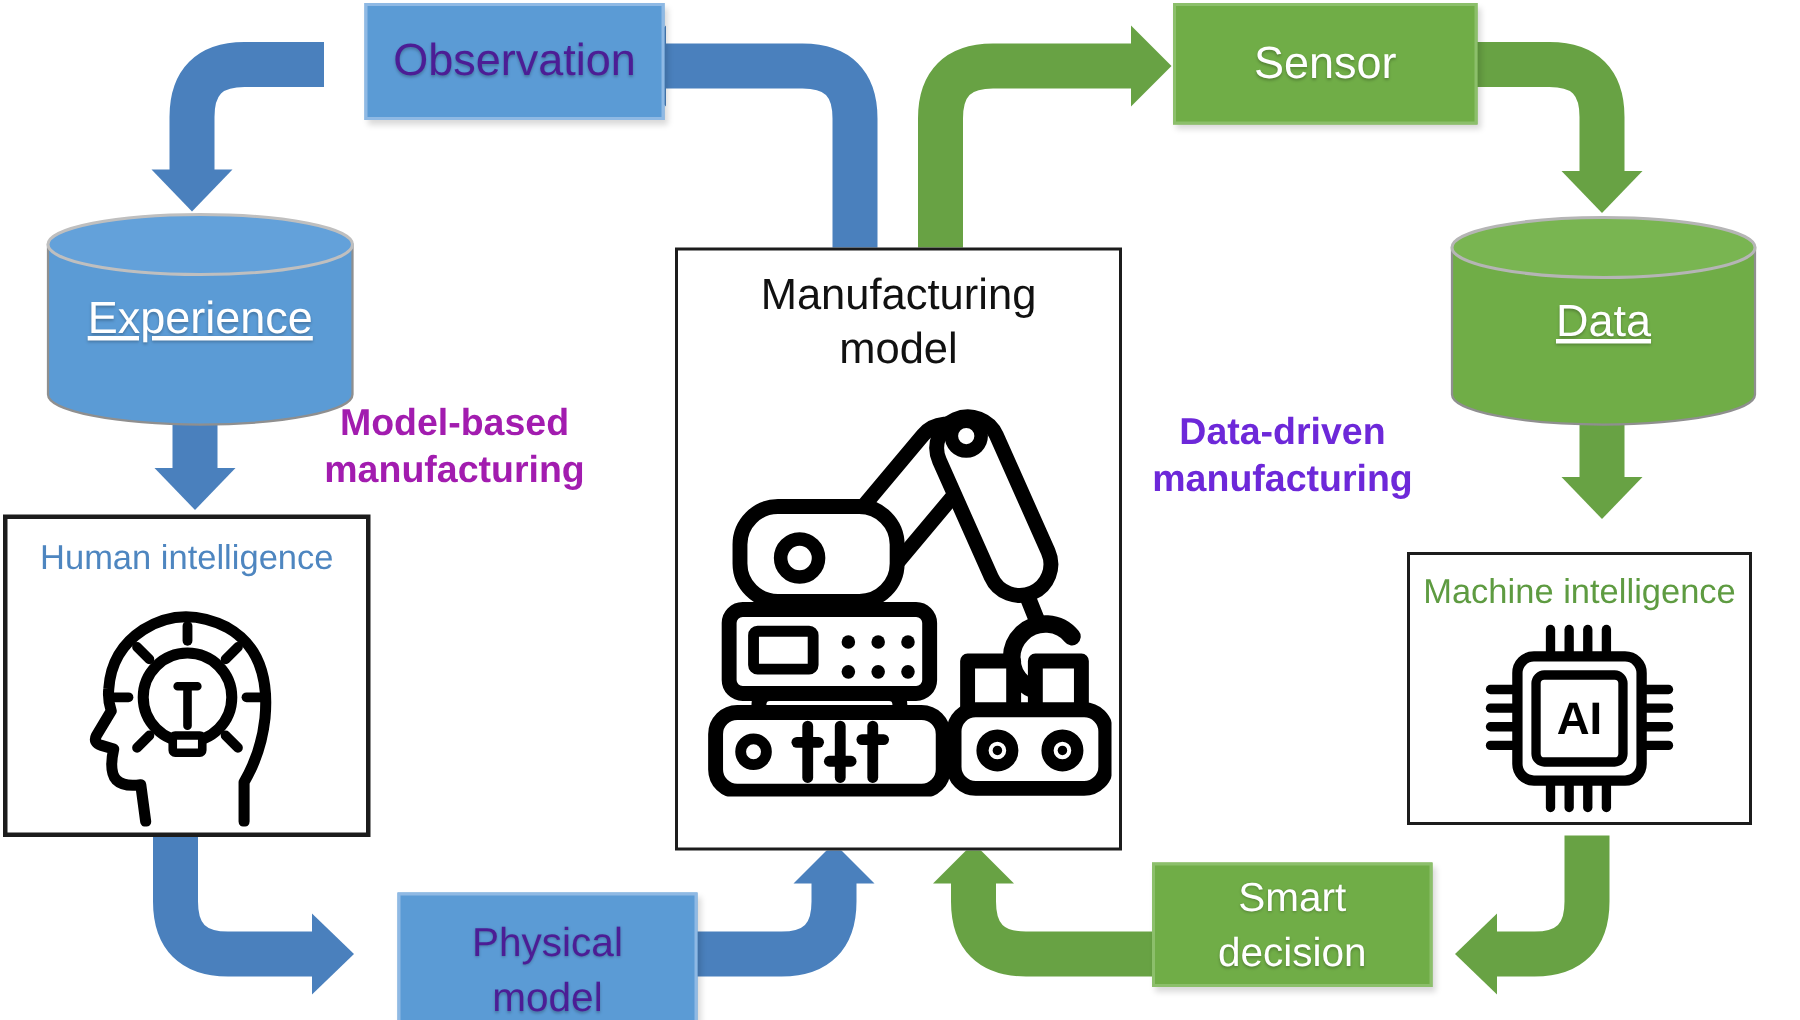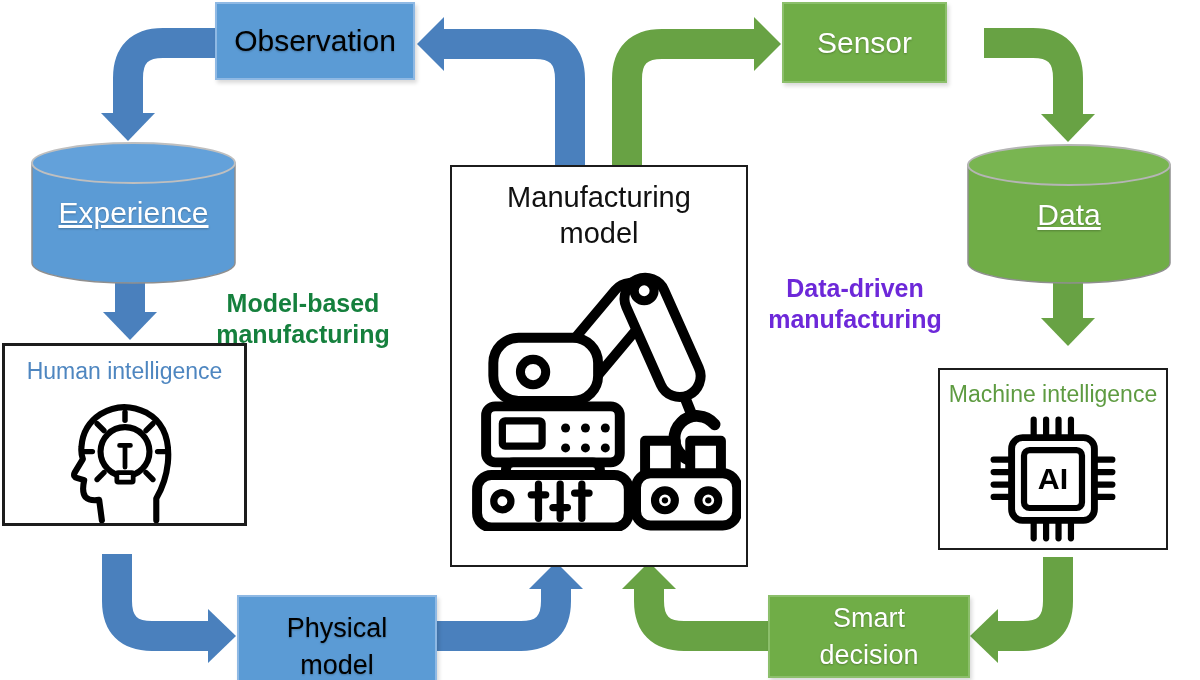--- a/index.html
+++ b/index.html
@@ -4,40 +4,40 @@
 <style>
   html,body{margin:0;padding:0;background:#ffffff;}
   #stage{
     position:relative;width:1200px;height:680px;overflow:hidden;
     font-family:"Liberation Sans",sans-serif;background:#ffffff;
   }
   #arrow-layer{position:absolute;left:0;top:0;z-index:0;}
   .node{position:absolute;z-index:2;box-sizing:border-box;display:flex;
         flex-direction:column;align-items:center;justify-content:center;
         text-align:center;}
-  .box-blue{background:#5B9BD5;border:2px solid #8FB9E4;color:#000000;
-            box-shadow:2px 3px 4px rgba(0,0,0,0.15);}
+  .box-blue{background:#5B9BD5;border:2px solid #8FB9E4;color:#4c1d95;
+            box-shadow:2px 3px 4px rgba(0,0,0,0.15);margin-left:28px;}
   .box-green{background:#70AD47;border:2px solid #8CBF6B;color:#fff;
              box-shadow:2px 3px 4px rgba(0,0,0,0.15);}
   .one-line{font-size:30px;}
   .two-line{font-size:27px;line-height:37px;}
   .white-label{text-shadow:0 1px 2px rgba(0,0,0,0.25);}
   .cyl-label{position:absolute;z-index:2;color:#fff;font-size:30px;
              text-align:center;text-shadow:0 1px 2px rgba(0,0,0,0.25);text-decoration:underline;}
   .outline-box{background:#ffffff;justify-content:flex-start;}
   #human-box{border:3px solid #1c1c1c;}
   #machine-box{border:2px solid #1c1c1c;}
   #manufacturing-box{border:2px solid #1c1c1c;}
   .inner-title{font-size:23px;font-weight:400;}
   #human-box .inner-title{color:#4E86C0;margin-top:12px;}
   #machine-box .inner-title{color:#5E9B41;margin-top:11px;}
   #manufacturing-title{font-size:29px;line-height:36px;color:#111;margin-top:12px;}
   .loop-caption{position:absolute;z-index:2;width:200px;text-align:center;
                 font-size:25px;font-weight:bold;line-height:31px;}
-  #model-caption{left:203px;top:288px;color:#15803d;}
+  #model-caption{left:203px;top:267px;color:#a21caf;}
   #data-caption{left:755px;top:273px;color:#6d28d9;}
   .icon-svg{display:block;}
 </style>
 </head>
 <body>
 
 <div id="stage">
 
   <svg id="arrow-layer" width="1200" height="680" viewBox="0 0 1200 680">
 
@@ -93,21 +93,21 @@
       <ellipse cx="1069" cy="165" rx="101" ry="20" fill="#79B551" stroke="#b5b5b5" stroke-width="2"></ellipse>
     </g>
   </svg>
 
   <div class="node box-blue one-line white-label" style="left:215px;top:2px;width:200px;height:78px;">
     <span>Observation</span>
   </div>
 
   <div class="cyl-label" style="left:32px;top:196px;width:203px;">Experience</div>
 
-  <div class="node outline-box" id="human-box" style="left:2px;top:343px;width:245px;height:183px;">
+  <div class="node outline-box" id="human-box" style="left:2px;top:343px;width:245px;height:215px;">
     <div class="inner-title">Human intelligence</div>
     <svg class="icon-svg" width="172" height="164" viewBox="0 0 200 200" style="margin-top:2px;">
       <g fill="none" stroke="#000" stroke-width="9" stroke-linecap="round" stroke-linejoin="round">
         <path d="M146,196 L146,164 Q160,140 163,112 Q168,58 132,38 Q96,20 64,40
                  Q38,57 36,88 Q35,97 38,106 L26,126 Q23,132 30,134 L40,137
                  Q36,155 42,162 Q48,168 62,166 L66,196"></path>
         <g stroke-width="8">
           <line x1="100" y1="49" x2="100" y2="37"></line>
           <line x1="131" y1="64" x2="141" y2="54"></line>
           <line x1="69" y1="64" x2="59" y2="54"></line>
@@ -188,21 +188,21 @@
         <circle cx="228" cy="276" r="11" stroke-width="9"></circle>
         <circle cx="276" cy="276" r="11" stroke-width="9"></circle>
         <g fill="#000" stroke="none">
           <circle cx="228" cy="276" r="3.5"></circle>
             <circle cx="276" cy="276" r="3.5"></circle>
         </g>
       </g>
     </svg>
   </div>
 
-  <div class="node box-green one-line white-label" style="left:782px;top:2px;width:165px;height:81px;">
+  <div class="node box-green one-line white-label" style="left:782px;top:2px;width:203px;height:81px;">
     <span>Sensor</span>
   </div>
 
   <div class="cyl-label" style="left:968px;top:198px;width:202px;">Data</div>
 
   <div class="node outline-box" id="machine-box" style="left:938px;top:368px;width:230px;height:182px;">
     <div class="inner-title">Machine intelligence</div>
     <svg class="icon-svg" width="172" height="160" viewBox="0 0 200 200" style="margin-top:2px;">
       <g fill="none" stroke="#000" stroke-width="9" stroke-linecap="round">
         <line x1="72" y1="14" x2="72" y2="36"></line>
@@ -221,21 +221,21 @@
           <line x1="164" y1="90" x2="186" y2="90"></line>
         <line x1="164" y1="108" x2="186" y2="108"></line>
           <line x1="164" y1="126" x2="186" y2="126"></line>
         <rect x="40" y="40" width="120" height="120" rx="16" stroke-width="10" fill="#fff"></rect>
         <rect x="58" y="58" width="84" height="84" rx="8" stroke-width="9" fill="#fff"></rect>
       </g>
       <text x="100" y="115" text-anchor="middle" font-size="44" font-weight="600" fill="#000" font-family="Liberation Sans, sans-serif">AI</text>
     </svg>
   </div>
 
-  <div class="node box-green two-line white-label" style="left:768px;top:595px;width:202px;height:83px;justify-content:center;">
+  <div class="node box-green two-line white-label" style="left:768px;top:575px;width:187px;height:83px;justify-content:center;">
     <div>Smart</div>
     <div>decision</div>
   </div>
 
   <div class="loop-caption" id="data-caption">
     <div>Data-driven</div>
     <div>manufacturing</div>
   </div>
 
 </div>

